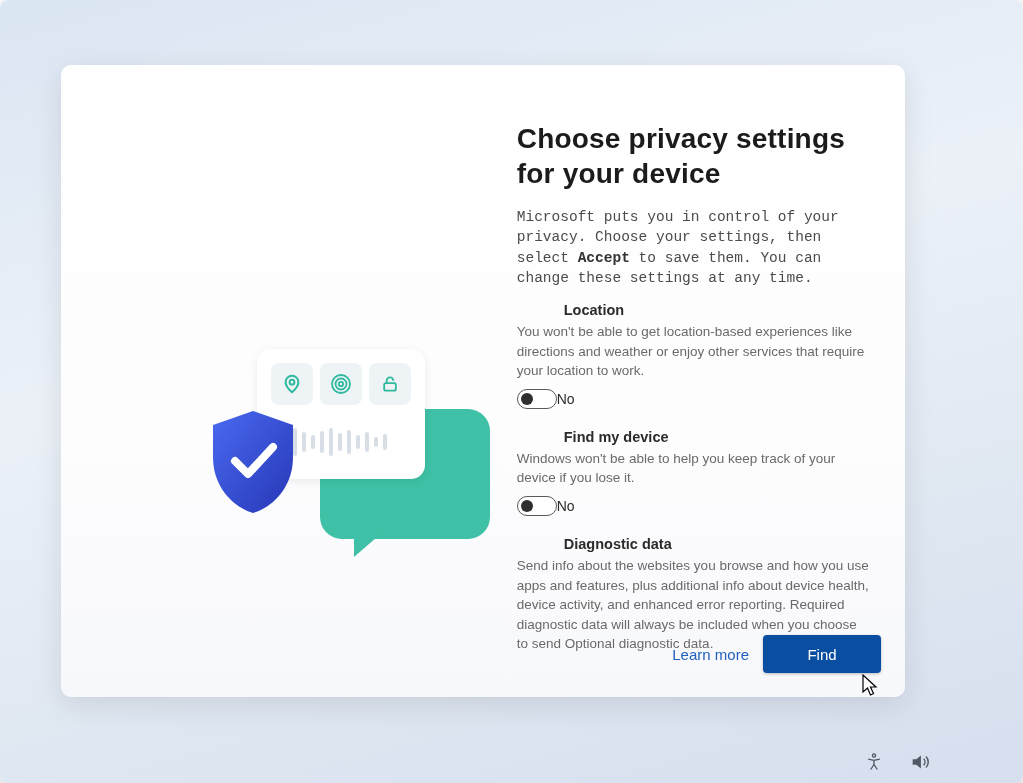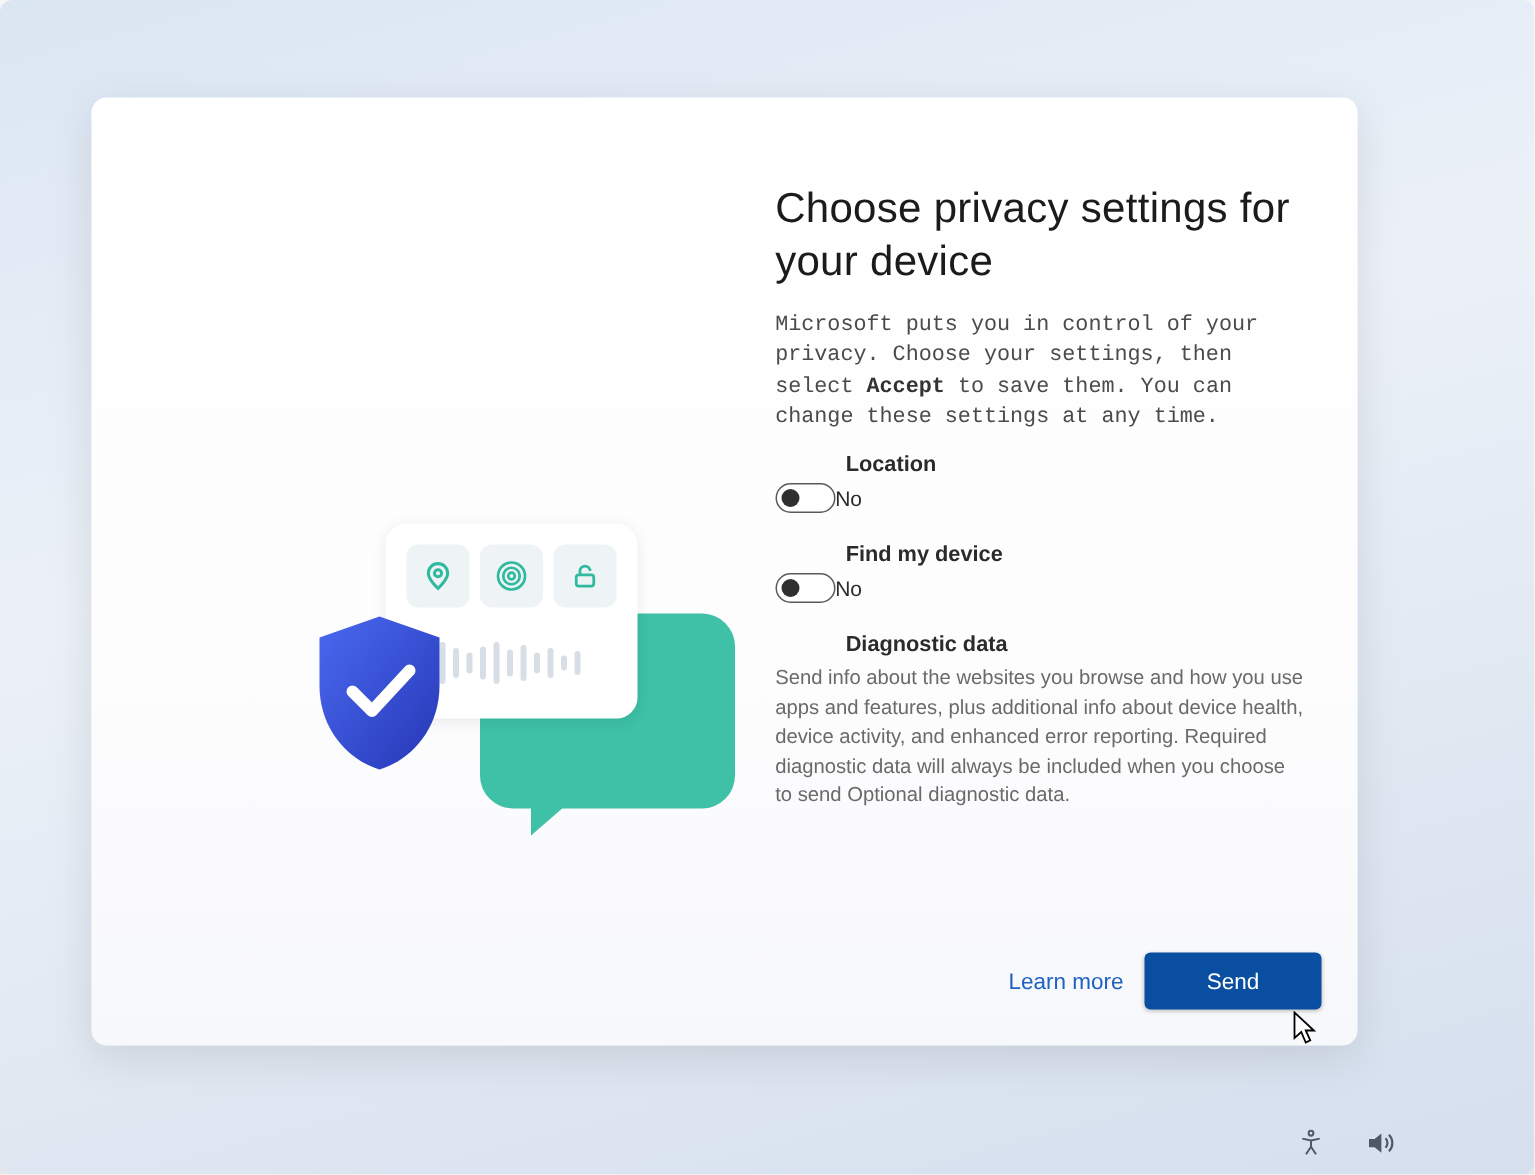--- a/index.html
+++ b/index.html
@@ -28,21 +28,21 @@
       flex: 0 0 54%;
       position: relative;
     }
     .content-col {
       flex: 1 1 46%;
       padding: 56px 36px 0 0;
       display: flex;
       flex-direction: column;
     }
 
-    h1.title { font-size: 28px; font-weight: 400; color: #1b1b1b; line-height: 1.25; margin-bottom: 16px; letter-spacing: .2px; }
+    h1.title { font-size: 28px; font-weight: 700; color: #1b1b1b; line-height: 1.25; margin-bottom: 16px; letter-spacing: .2px; }
     p.subtitle { font-size: 14.5px; color: #4b4b4b; line-height: 1.4; margin-bottom: 14px; font-family: Liberation Mono, monospace; }
     p.subtitle b { font-weight: 700; color:#333; }
 
     .setting { margin-bottom: 20px; }
     .setting-title { font-size: 14.5px; font-weight: 700; color: #2b2b2b; margin-bottom: 4px; padding-left: 47px; }
     .setting-desc  { font-size: 13.5px; color: #6a6a6a; line-height: 1.45; margin-bottom: 8px; }
 
     .toggle-row { display: flex; align-items: center; gap: 0; }
     .toggle {
       width: 40px; height: 20px;
@@ -156,43 +156,45 @@
     </div>
 
     <div class="content-col">
       <h1 class="title">Choose privacy settings for your device</h1>
       <p class="subtitle">
         <span>Microsoft puts you in control of your privacy. Choose your settings, then select </span><b>Accept</b><span> to save them. You can change these settings at any time.</span>
       </p>
 
       <div class="setting">
         <div class="setting-title">Location</div>
+        <div class="setting-desc">You won't be able to get location-based experiences like directions and weather or enjoy other services that require your location to work.</div>
         <div class="toggle-row">
           <div class="toggle"></div>
           <span class="toggle-label">No</span>
         </div>
       </div>
 
       <div class="setting">
         <div class="setting-title">Find my device</div>
+        <div class="setting-desc">Windows won't be able to help you keep track of your device if you lose it.</div>
         <div class="toggle-row">
           <div class="toggle"></div>
           <span class="toggle-label">No</span>
         </div>
       </div>
 
       <div class="setting" style="margin-bottom:0">
         <div class="setting-title">Diagnostic data</div>
         <div class="setting-desc">Send info about the websites you browse and how you use apps and features, plus additional info about device health, device activity, and enhanced error reporting. Required diagnostic data will always be included when you choose to send Optional diagnostic data.</div>
       </div>
     </div>
 
     <div class="footer">
       <span class="link">Learn more</span>
-      <button class="btn-primary">Send</button>
+      <button class="btn-primary">Find</button>
     </div>
   </div>
 
   <div class="sys-icons">
     <div class="sys-ico">
       <svg width="20" height="20" viewBox="0 0 24 24" fill="none" stroke="currentColor" stroke-width="1.6">
           <circle cx="12" cy="4.2" r="1.9"></circle>
           <path d="M5 8.5 L12 10 L19 8.5 M12 10 V15 M12 15 L8 21 M12 15 L16 21"></path>
         </svg>
     </div>

